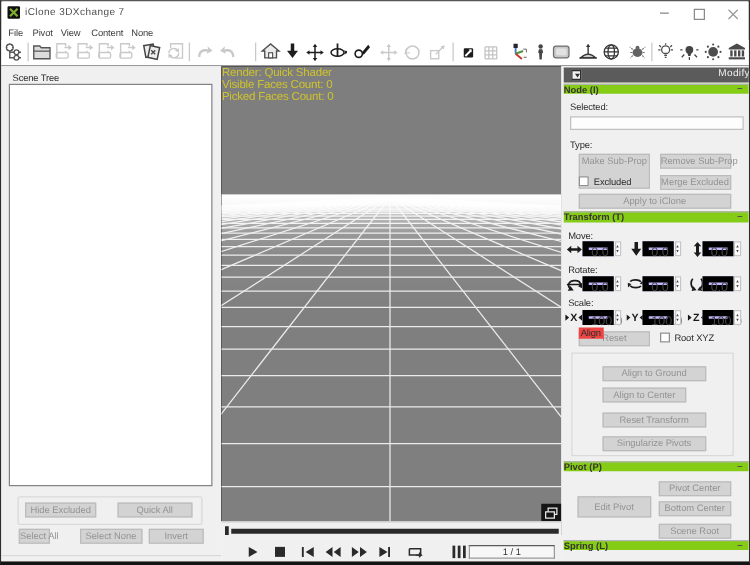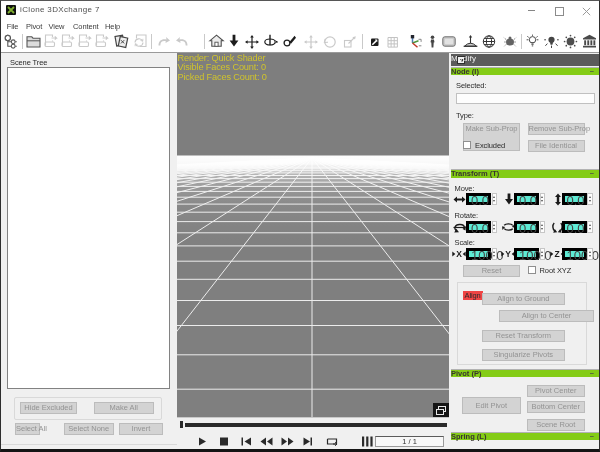--- a/index.html
+++ b/index.html
@@ -5,21 +5,21 @@
 html,body{width:600px;height:452px;overflow:hidden}
 body{font-family:"Liberation Sans",sans-serif;background:#fff;position:relative;
 border-left:1.5px solid #2e2e2e;border-right:1.5px solid #2e2e2e;border-top:1px solid #565656;border-bottom:3px solid #141414}
 .abs{position:absolute}
 .tbtxt{font-size:7.5px;color:#3c3c3c;letter-spacing:-0.1px}
 .sep{position:absolute;top:33px;height:15px;width:1px;background:#c9c9c9}
 .btn{position:absolute;background:#d3d3d3;border:1px solid #bcbcbc;color:#939393;font-size:7.5px;text-align:center;line-height:10.5px;white-space:nowrap}
 .shead{position:absolute;left:2px;width:148px;height:8.5px;background:#84cc16;color:#383430;font-weight:bold;font-size:7.5px;text-align:left;line-height:8.5px;border-top:1px solid #b2b2b2}
 .shead .mn{position:absolute;right:5px;top:-1px;font-weight:bold;color:#4c4c4c}
 .lbl{position:absolute;font-size:7.5px;color:#2b2b2b;white-space:nowrap;letter-spacing:-0.1px}
-.fld{position:absolute;width:25px;height:12px;background:#5eead4;border:3px solid #000000;font-size:13px;color:#454545;line-height:10px;padding-left:2px}
+.fld{position:absolute;width:25px;height:12px;background:#c4b5fd;border:5px solid #000000;font-size:10px;color:#454545;line-height:10px;padding-left:2px}
 .spin{position:absolute;width:5.5px;height:12px;background:#fdfdfd;border:1px solid #c6c6c6}
 .spin:before{content:"";position:absolute;width:0;height:0;left:0.8px;top:2.2px;border-left:1.9px solid transparent;border-right:1.9px solid transparent;border-bottom:2.5px solid #4a4a4a}
 .spin:after{content:"";position:absolute;width:0;height:0;left:0.8px;bottom:2.2px;border-left:1.9px solid transparent;border-right:1.9px solid transparent;border-top:2.5px solid #4a4a4a}
 .cb{position:absolute;width:8px;height:8px;background:#fff;border:1px solid #8f8f8f}
 .gb{position:absolute;border:1px solid #d9d9d9}
 svg{display:block}
 </style></head>
 <body>
 
 <div class="abs" style="left:5px;top:4px;width:10px;height:10px;background:#101010;border-radius:1px">
@@ -31,21 +31,21 @@
 <div class="abs" style="left:527px;top:9px;width:7px;height:1.2px;background:#858585"></div>
 <div class="abs" style="left:553.5px;top:5.5px;width:9px;height:9px;border:1px solid #8b8b8b"></div>
 <svg class="abs" style="left:581px;top:5.5px" width="9" height="9">
     <path d="M0.8 0.8 L8.2 8.2 M8.2 0.8 L0.8 8.2" stroke="#9a9a9a" stroke-width="1"></path>
   </svg>
 
 <div class="abs tbtxt" style="left:5.7px;top:20.5px">File</div>
 <div class="abs tbtxt" style="left:25px;top:20.5px">Pivot</div>
 <div class="abs tbtxt" style="left:47.6px;top:20.5px">View</div>
 <div class="abs tbtxt" style="left:72px;top:20.5px">Content</div>
-<div class="abs tbtxt" style="left:104px;top:20.5px">Help</div>
+<div class="abs tbtxt" style="left:104px;top:20.5px">None</div>
 <div class="abs" style="left:0;top:30.5px;width:600px;height:1px;background:#e4e4e4"></div>
 
 <div id="toolbar" class="abs" style="left:0;top:31px;width:600px;height:20px;background:#fff"></div>
 <div class="abs" style="left:0;top:51px;width:600px;height:1px;background:#9a9a9a"></div>
 <svg class="abs" style="left:0;top:31px" width="600" height="20">
 
 <g stroke="#565656" fill="none" stroke-width="1.1">
 <circle cx="6.8" cy="6" r="2.7"></circle>
       <circle cx="12.2" cy="9.8" r="1.9"></circle>
       <circle cx="12.2" cy="14.2" r="1.9"></circle>
@@ -233,21 +233,21 @@
 <div class="sep" style="left:150px"></div>
 <div class="sep" style="left:203px"></div>
 <div class="sep" style="left:361px"></div>
 <div class="sep" style="left:520px"></div>
 
 <div class="abs" style="left:0;top:52px;width:176px;height:400px;background:#f0f0f0">
 <div class="lbl" style="left:9px;top:4.5px;color:#2a2a2a">Scene Tree</div>
 <div class="abs" style="left:6px;top:13.5px;width:162.5px;height:322.5px;background:#fff;border:1px solid #828282"></div>
 <div class="gb" style="left:13px;top:344px;width:148px;height:23px;border-radius:2px"></div>
 <div class="btn" style="left:19px;top:348.5px;width:57px;height:12px">Hide Excluded</div>
-<div class="btn" style="left:92.5px;top:348.5px;width:60.5px;height:12px">Make All</div>
+<div class="btn" style="left:92.5px;top:348.5px;width:60.5px;height:12px">Quick All</div>
 <div class="btn" style="left:14px;top:369.5px;width:25px;height:12px">Select All</div>
 <div class="btn" style="left:62.5px;top:369.5px;width:50.5px;height:12px">Select None</div>
 <div class="btn" style="left:118px;top:369.5px;width:44px;height:12px">Invert</div>
 <div class="abs" style="left:0;top:391px;width:176px;height:1px;background:#d9d9d9"></div>
 </div>
 
 <div class="abs" style="left:176px;top:52px;width:272px;height:364px;background:#000000;overflow:hidden">
 <svg class="abs" style="left:0;top:0" width="272" height="364">
 <defs>
 <linearGradient id="fog" x1="0" y1="0" x2="0" y2="1">
@@ -370,31 +370,32 @@
       <rect x="193.4" y="1.5" width="2.2" height="10"></rect>
 </svg>
 <div class="abs" style="left:198px;top:17.5px;width:69px;height:11px;background:#f7f7f7;border:1px solid #9a9a9a;border-top:1.5px solid #5a5a5a;font-size:7.5px;color:#333;text-align:center;line-height:10px">1 / 1</div>
 </div>
 
 <div class="abs" style="left:448px;top:52px;width:152px;height:400px;background:#f0f0f0">
 <div class="abs" style="left:2px;top:0.5px;width:149px;height:12px;background:#5b5b5b">
 <div class="abs" style="left:5.5px;top:2px;width:8px;height:8px;background:#f0f0f0;border:1px solid #2e2e2e">
 <div class="abs" style="left:2px;top:2.5px;width:0;height:0;border-left:2px solid transparent;border-right:2px solid transparent;border-top:3px solid #2e2e2e"></div>
 </div>
-<div class="abs" style="left:0;width:149px;top:0;text-align:left;font-size:8px;letter-spacing:0.3px;color:#f2f2f2">Modify</div>
+<div class="abs" style="left:0;width:149px;top:0;text-align:right;font-size:8px;letter-spacing:0.3px;color:#f2f2f2">Modify</div>
 </div>
 <div class="shead" style="top:13.5px">Node (I)<span class="mn">–</span></div>
 <div class="lbl" style="left:7px;top:27.5px">Selected:</div>
 <div class="abs" style="left:7px;top:40px;width:139px;height:11px;background:#fdfdfd;border:1px solid #c0c0c0"></div>
 <div class="lbl" style="left:7px;top:58px">Type:</div>
 <div class="btn" style="left:14px;top:70px;width:57px;height:28px">Make Sub-Prop</div>
 <div class="btn" style="left:78.5px;top:70px;width:57px;height:12px">Remove Sub-Prop</div>
 <div class="cb" style="left:14px;top:87.5px"></div>
 <div class="lbl" style="left:26px;top:87.5px">Excluded</div>
-<div class="btn" style="left:78.5px;top:86.5px;width:57px;height:12px">File Identical</div>
+<div class="btn" style="left:78.5px;top:86.5px;width:57px;height:12px">Merge Excluded</div>
+<div class="btn" style="left:14px;top:101.5px;width:121.5px;height:12px">Apply to iClone</div>
 <div class="shead" style="top:116px">Transform (T)<span class="mn">–</span></div>
 <div class="lbl" style="left:5.5px;top:130.5px">Move:</div>
 
 <svg class="abs" style="left:4px;top:140px" width="13" height="13" fill="#1a1a1a">
       <path d="M0.5 6.5 L4 3.5 L4 5.5 L9 5.5 L9 3.5 L12.5 6.5 L9 9.5 L9 7.5 L4 7.5 L4 9.5 Z"></path>
     </svg>
 <div class="fld" style="left:17px;top:140px">0.0</div>
 <div class="spin" style="left:42.5px;top:140px"></div>
 <svg class="abs" style="left:54px;top:140px" width="12" height="12" fill="#1a1a1a">
       <path d="M4.6 0.5 L7.4 0.5 L7.4 6 L10 6 L6 11.5 L2 6 L4.6 6 Z"></path>
@@ -445,23 +446,23 @@
 <svg class="abs" style="left:101px;top:195px" width="14" height="13">
       <path fill="#1a1a1a" d="M0.3 3.5 L3.3 6 L0.3 8.5 Z M13.7 3.5 L10.7 6 L13.7 8.5 Z"></path>
       <text x="7" y="9" font-family="Liberation Sans" font-size="8.5" font-weight="bold" fill="#1a1a1a" text-anchor="middle">Z</text>
     </svg>
 <div class="fld" style="left:112.5px;top:195px">100.0</div>
 <div class="spin" style="left:138px;top:195px"></div>
 <div class="btn" style="left:14px;top:211.5px;width:57px;height:12px">Reset</div>
 <div class="cb" style="left:78.5px;top:212.5px"></div>
 <div class="lbl" style="left:90.5px;top:212.5px">Root XYZ</div>
 <div class="gb" style="left:7.5px;top:229px;width:130.5px;height:82.5px"></div>
-<div class="lbl" style="left:13.5px;top:238px;background:#ef4444;padding:0 2px">Align</div>
+<div class="lbl" style="left:13.5px;top:209px;background:#ef4444;padding:0 2px">Align</div>
 <div class="btn" style="left:33px;top:239.5px;width:82.5px;height:12px">Align to Ground</div>
-<div class="btn" style="left:50px;top:257px;width:95px;height:12px">Align to Center</div>
+<div class="btn" style="left:33px;top:257px;width:67px;height:12px">Align to Center</div>
 <div class="btn" style="left:33px;top:276.5px;width:82.5px;height:12px">Reset Transform</div>
 <div class="btn" style="left:33px;top:295.5px;width:82.5px;height:12px">Singularize Pivots</div>
 <div class="shead" style="top:315.5px">Pivot (P)<span class="mn">–</span></div>
 <div class="btn" style="left:77.5px;top:332px;width:58.5px;height:12px">Pivot Center</div>
 <div class="btn" style="left:13px;top:343.5px;width:58.5px;height:17.5px;line-height:15px">Edit Pivot</div>
 <div class="btn" style="left:77.5px;top:348px;width:58.5px;height:12px">Bottom Center</div>
 <div class="btn" style="left:77.5px;top:365.5px;width:58.5px;height:12px">Scene Root</div>
 <div class="shead" style="top:378.5px">Spring (L)<span class="mn">–</span></div>
 </div>
 

